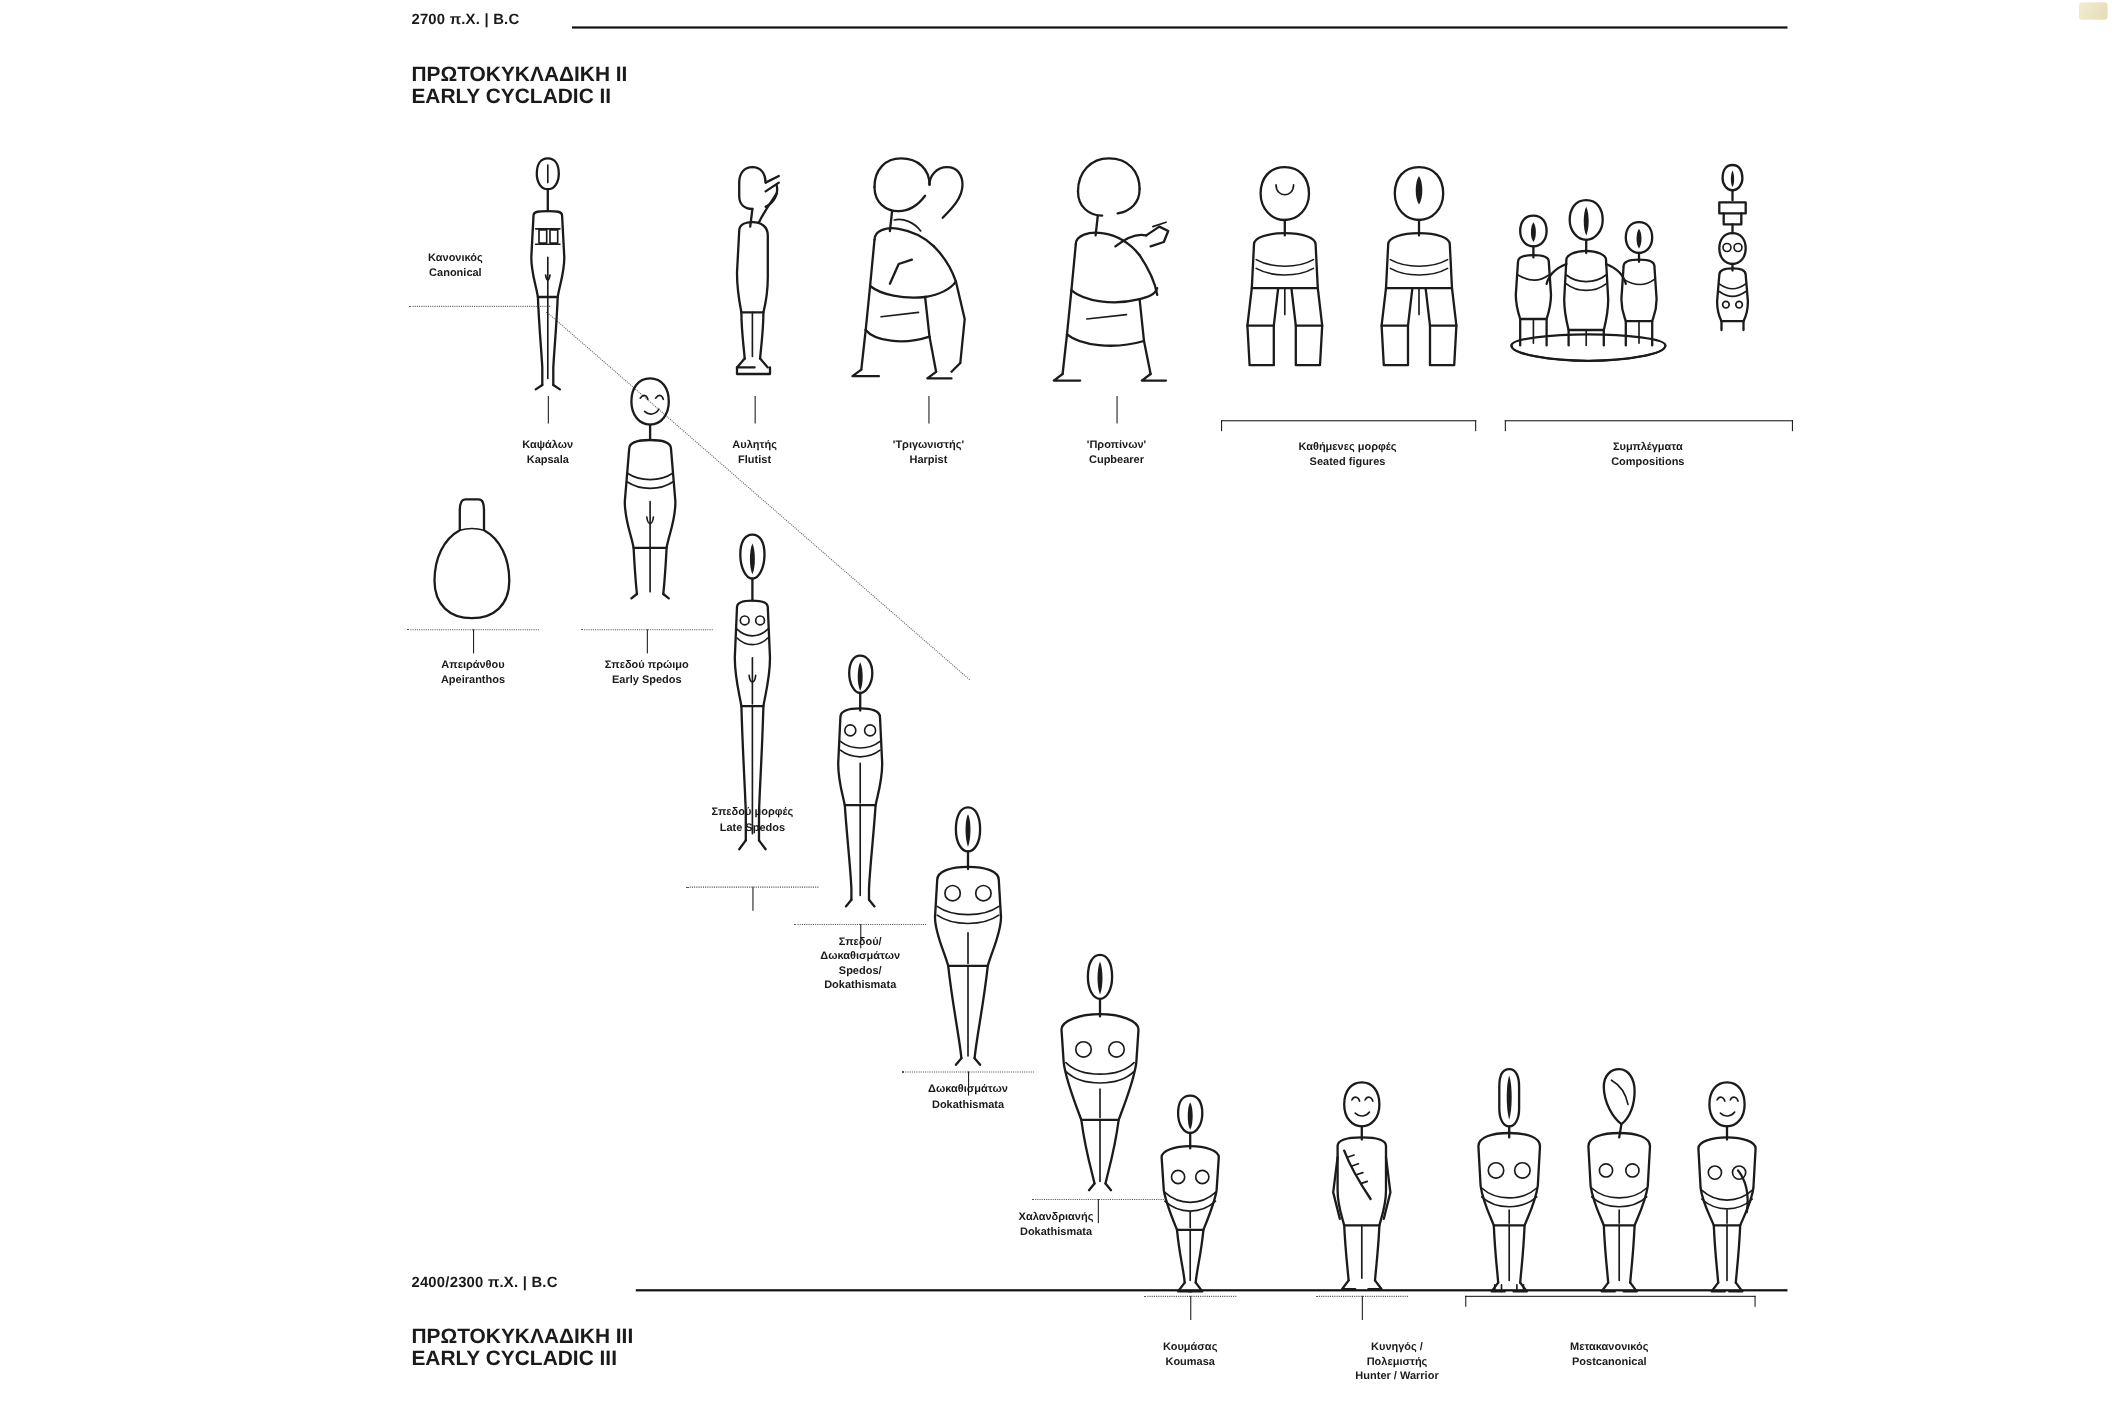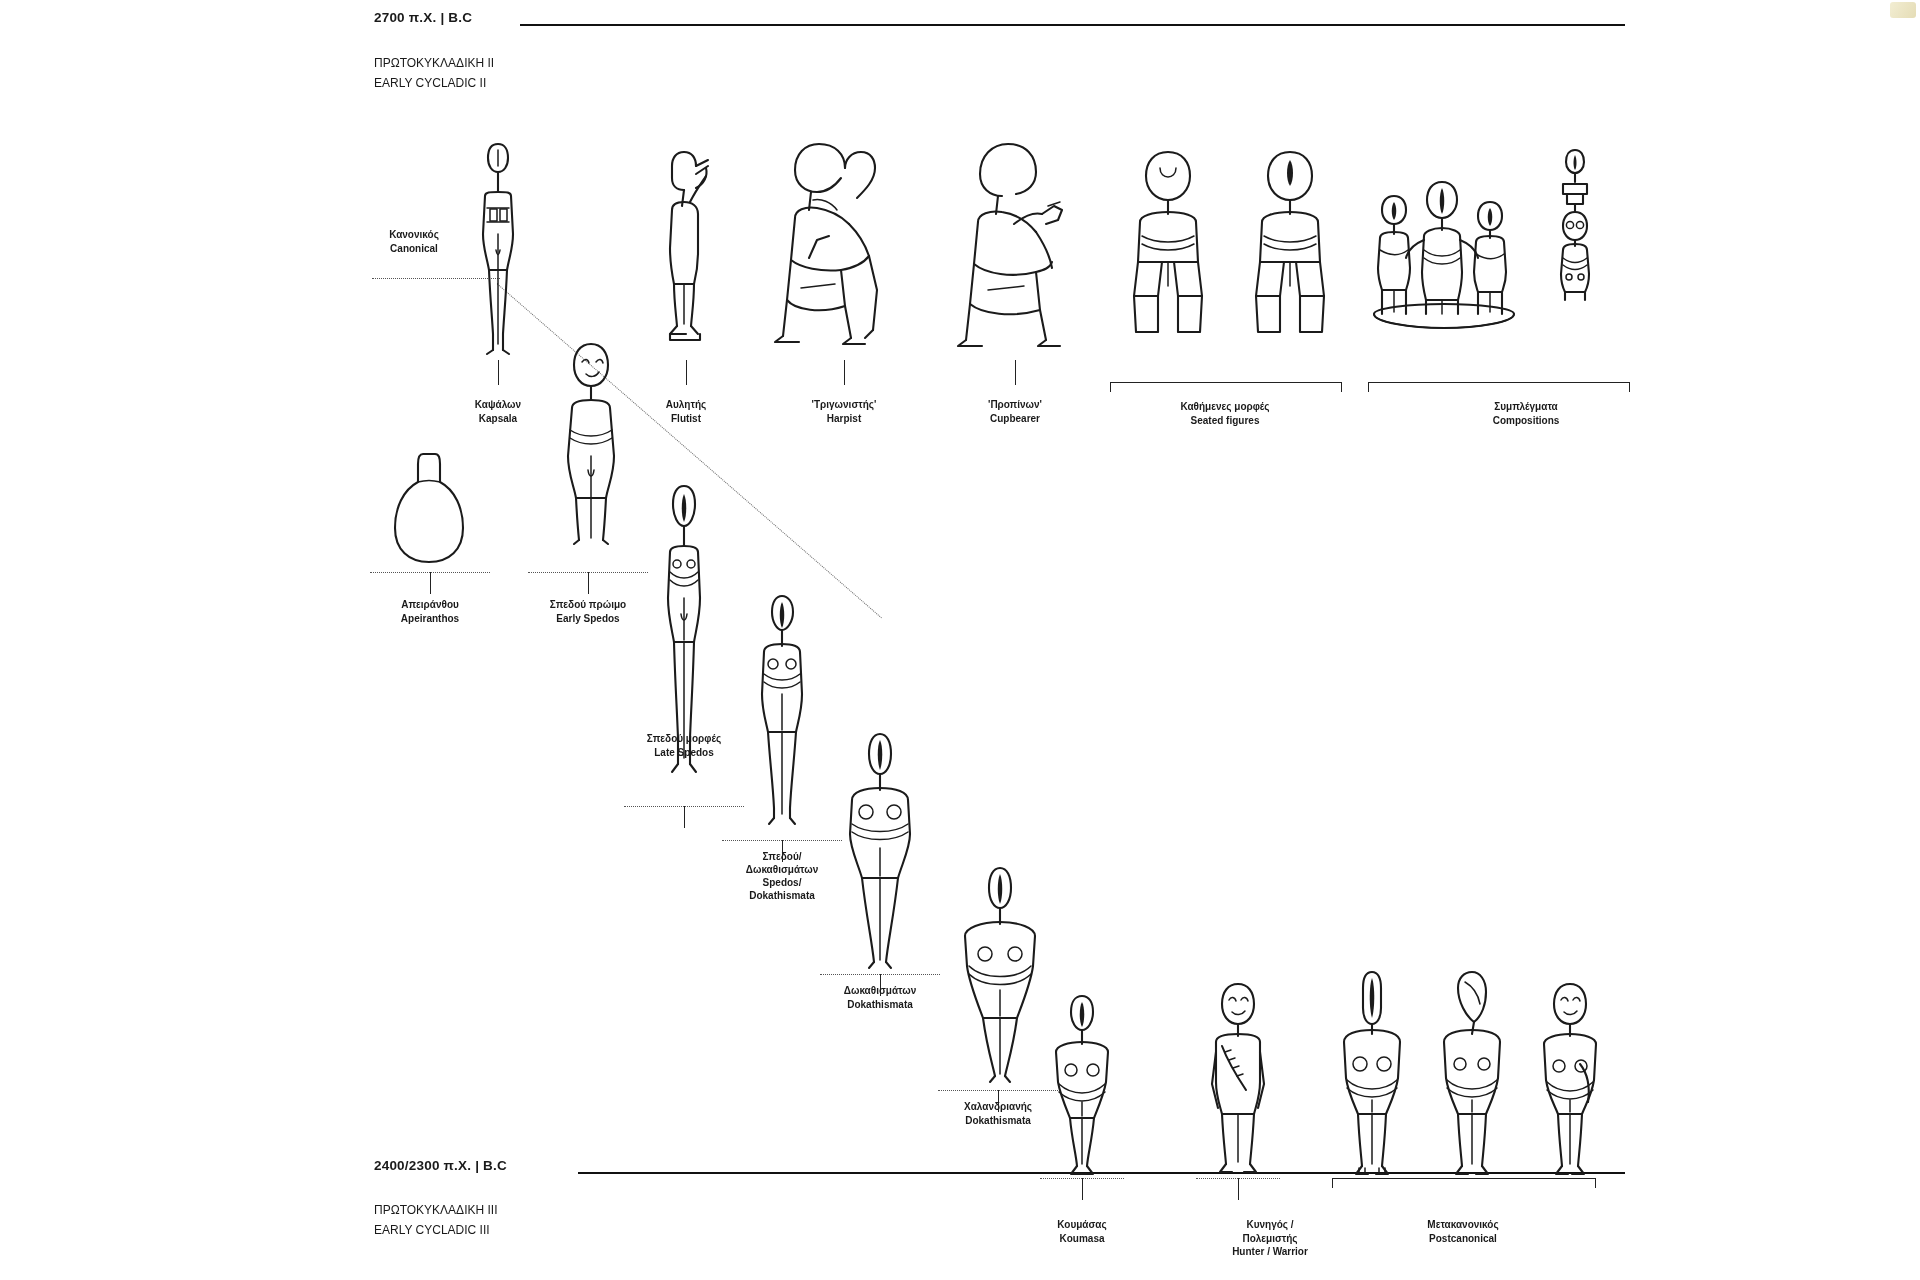--- a/index.html
+++ b/index.html
@@ -21,22 +21,22 @@
     letter-spacing:.2px;
     white-space:nowrap;
   }
   .era-rule{
     position:absolute;
     height:0;
     border-top:2px solid #111;
   }
   .period-name{
     position:absolute;
-    font-size:12px;
-    font-weight:400;
+    font-size:19px;
+    font-weight:700;
     line-height:1.45;
     white-space:nowrap;
   }
 
   
   .cap{
     position:absolute;
     text-align:center;
     font-size:10px;
     font-weight:700;
@@ -334,21 +334,21 @@
       <path class="ink-thin" d="M18 112 C26 118 34 118 42 112"></path>
       <path class="ink-thin" d="M18 119 C26 125 34 125 42 119"></path>
       <circle class="ink-thin" cx="24" cy="131" r="3"></circle>
       <circle class="ink-thin" cx="36" cy="131" r="3"></circle>
       <path class="ink" d="M20 146 L20 154"></path>
       <path class="ink" d="M40 146 L40 154"></path>
     </svg>
   </div>
 
   <div class="bracket" style="left:1368px;top:382px;width:260px;"></div>
-  <div class="cap" style="left:1498px;top:400px;margin-left:28px;">
+  <div class="cap" style="left:1498px;top:400px;">
     <span class="gr">Συμπλέγματα</span>
     <span class="en">Compositions</span>
   </div>
 
   <div class="fig" style="left:385px;top:448px;">
     <svg width="90" height="120" viewBox="0 0 90 120">
       <path class="ink" d="M38 6 C34 6 33 10 33 16 L33 34 C18 42 10 60 10 80 C10 102 24 114 44 114 C64 114 78 102 78 80 C78 60 70 42 55 34 L55 16 C55 10 54 6 50 6 Z"></path>
       <path class="ink-thin" d="M33 34 C40 32 48 32 55 34"></path>
     </svg>
   </div>
@@ -457,21 +457,21 @@
       <path class="ink-thin" d="M45 128 L45 154"></path>
       <path class="ink" d="M28 156 C32 186 38 204 40 214"></path>
       <path class="ink" d="M62 156 C58 186 52 204 50 214"></path>
       <path class="ink-thin" d="M45 156 L45 212"></path>
       <path class="ink" d="M40 214 L35 220"></path>
       <path class="ink" d="M50 214 L55 220"></path>
     </svg>
   </div>
   <div class="tick" style="left:998px;top:1090px;height:22px;"></div>
   <div class="leader" style="left:938px;top:1090px;width:120px;"></div>
-  <div class="cap" style="left:998px;top:1100px;">
+  <div class="cap" style="left:960px;top:1100px;">
     <span class="gr">Χαλανδριανής</span>
     <span class="en">Dokathismata</span>
   </div>
 
   <div class="fig" style="left:1042px;top:990px;">
     <svg width="80" height="190" viewBox="0 0 80 190">
       <path class="ink" d="M40 6 C33 6 29 12 29 22 C29 32 34 40 40 40 C46 40 51 32 51 22 C51 12 47 6 40 6 Z"></path>
       <path class="ink-fill" d="M40 12 C37 17 37 32 40 37 C43 32 43 17 40 12 Z"></path>
       <path class="ink" d="M40 40 L40 54"></path>
       <path class="ink" d="M14 62 C14 56 26 52 40 52 C54 52 66 56 66 62 L64 92 C62 104 56 118 52 128 L28 128 C24 118 18 104 16 92 Z"></path>

